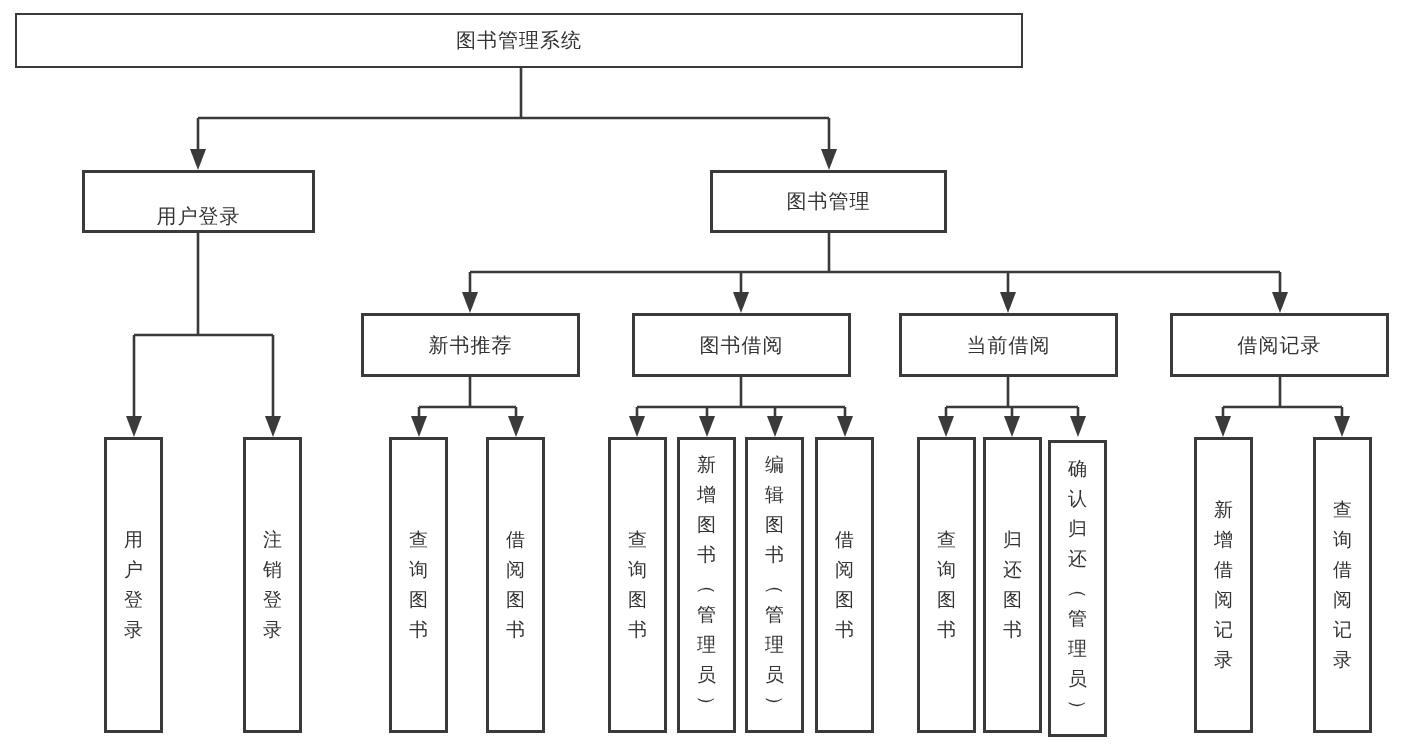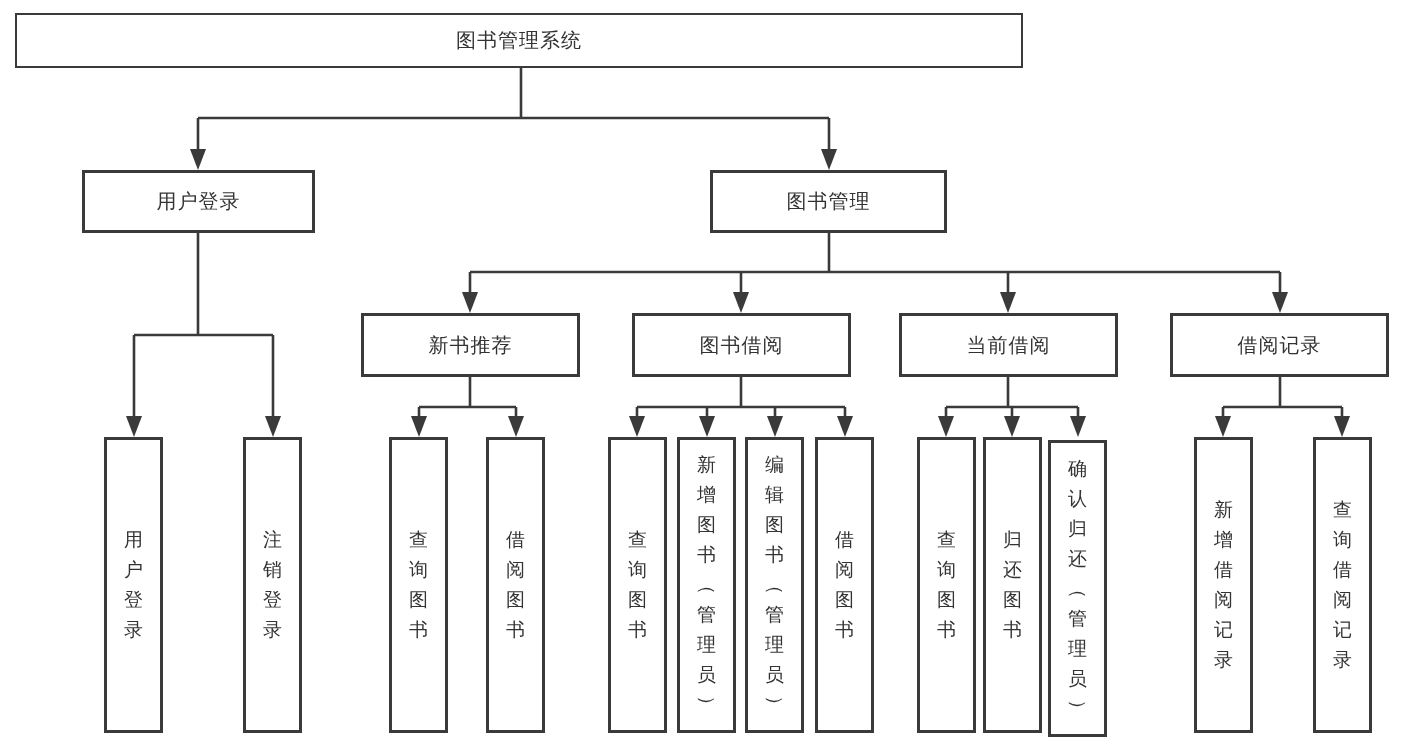--- a/index.html
+++ b/index.html
@@ -112,21 +112,21 @@
       <polygon points="1070,416 1086,416 1078,437"></polygon>
       <polygon points="1215,416 1231,416 1223,437"></polygon>
       <polygon points="1334,416 1350,416 1342,437"></polygon>
     </g>
   </svg>
 
   <div class="node root" style="left:15px; top:13px; width:1008px; height:55px;">
     <span class="hlabel">图书管理系统</span>
   </div>
 
-  <div class="node" style="left:82px; top:170px; width:233px; height:63px;">
+  <div class="node" style="left:82px; top:170px; width:233px; height:63px;align-items:flex-end;">
     <span class="hlabel">用户登录</span>
   </div>
   <div class="node" style="left:361px; top:313px; width:219px; height:64px;">
     <span class="hlabel">新书推荐</span>
   </div>
 
   <div class="node" style="left:710px; top:170px; width:237px; height:63px;">
     <span class="hlabel">图书管理</span>
   </div>
   <div class="node" style="left:632px; top:313px; width:219px; height:64px;align-items:center;">

